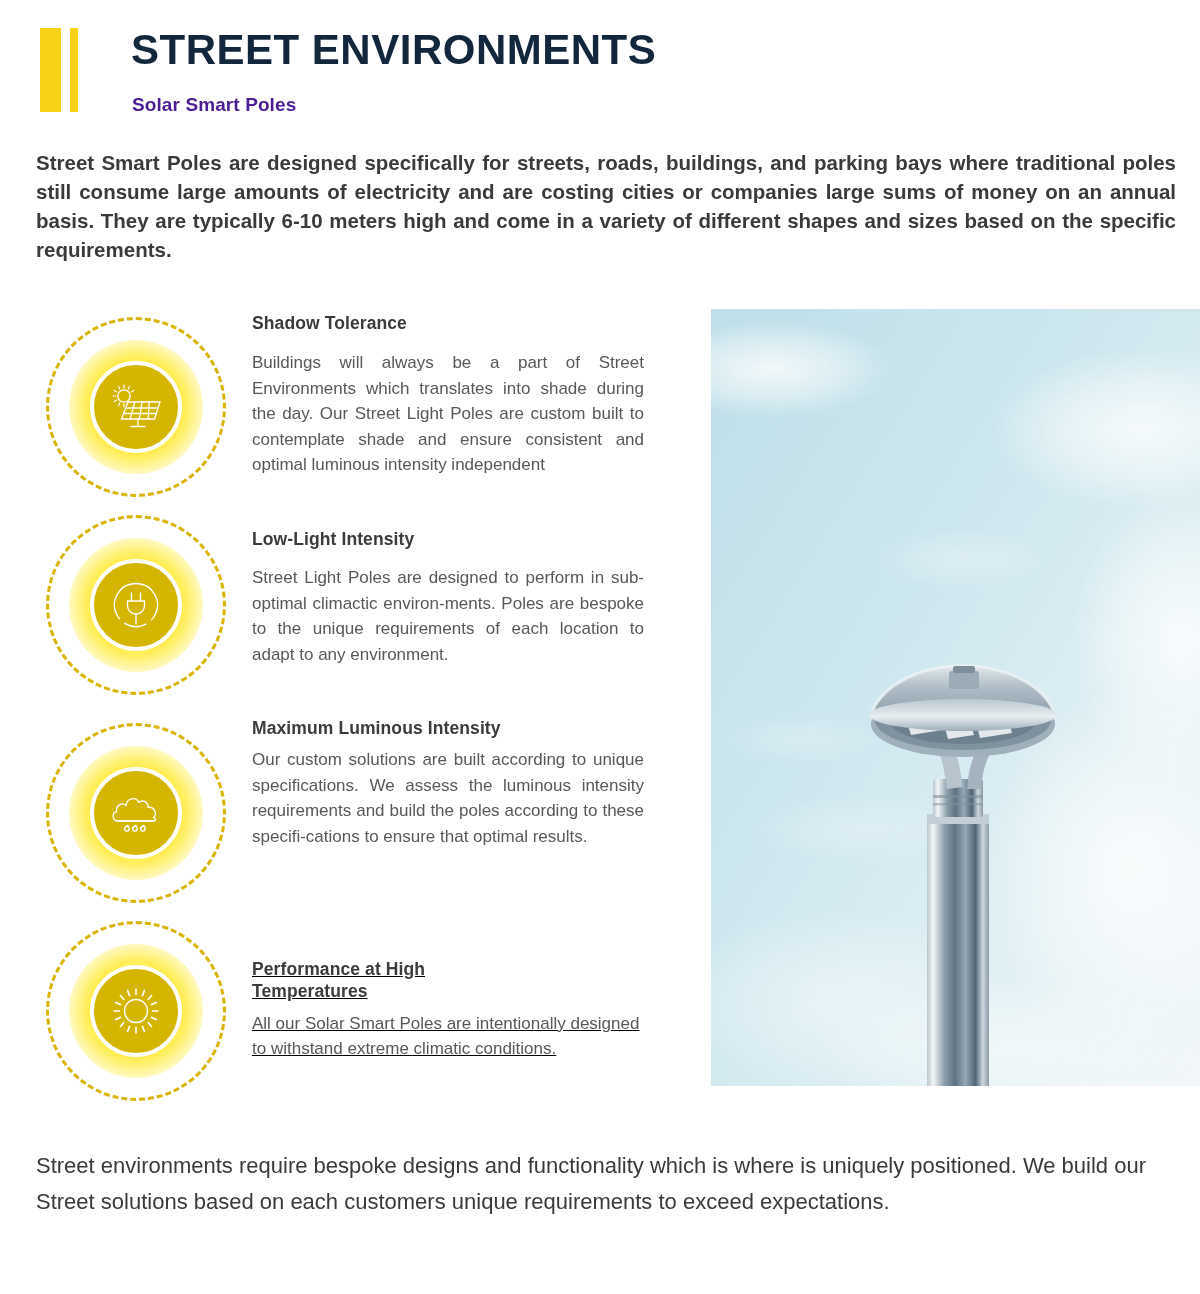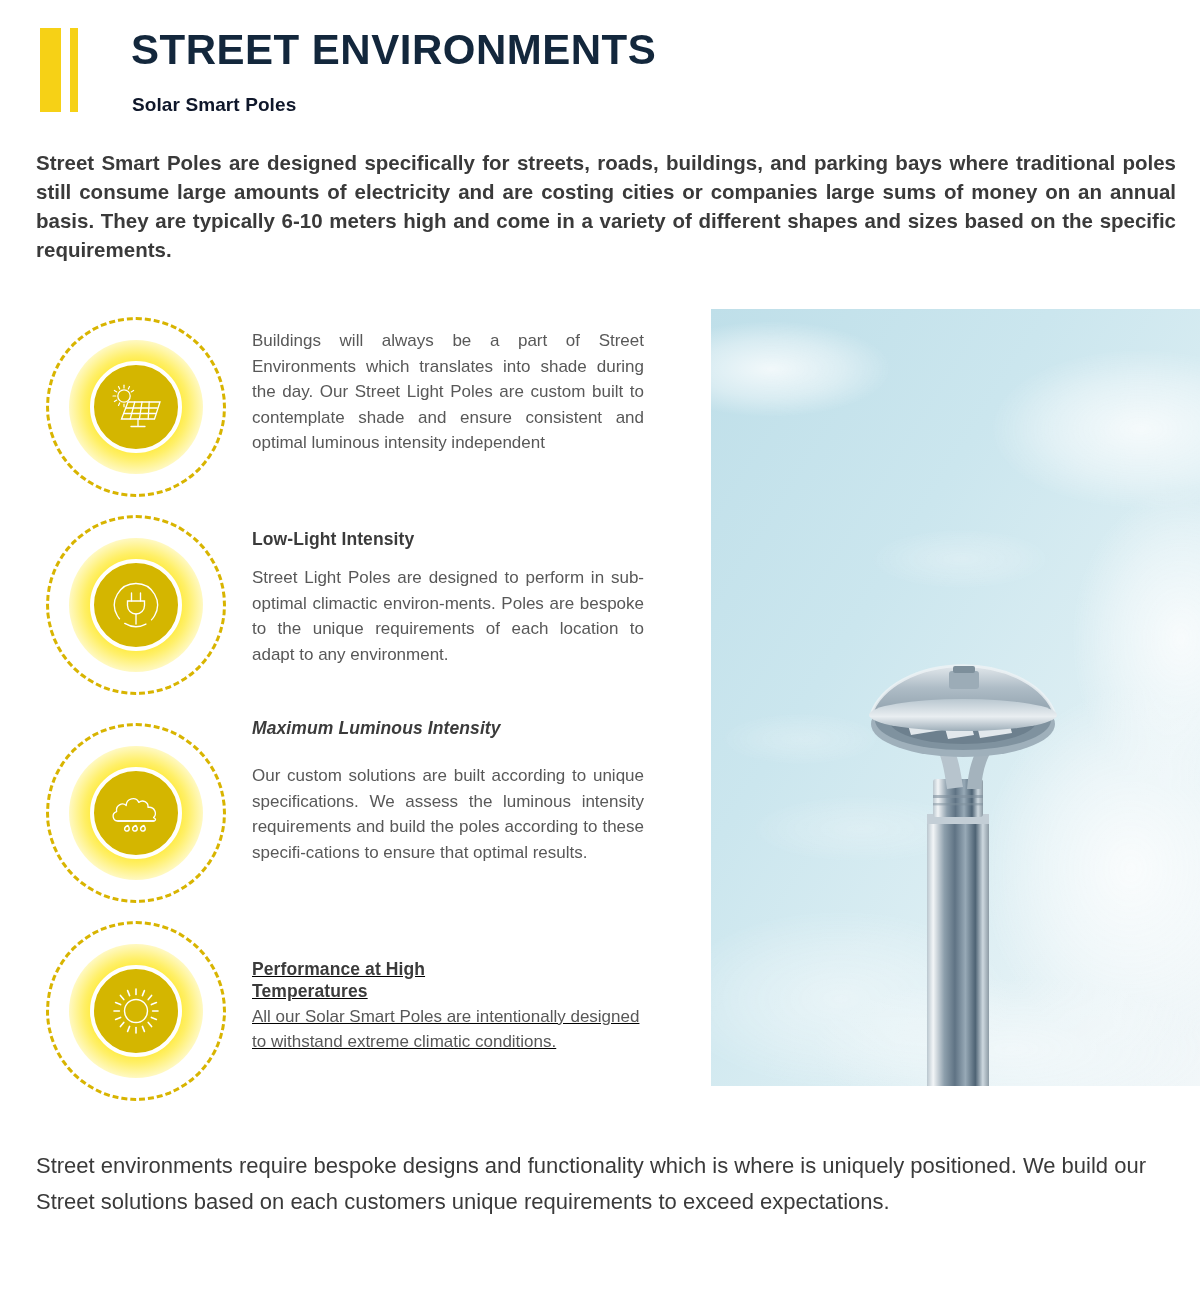--- a/index.html
+++ b/index.html
@@ -20,21 +20,21 @@
   .bar-thin { width: 8px;  height: 84px; background: #F6D116; }
 
   .title {
     position: absolute; left: 131px; top: 29px;
     font-size: 42px; font-weight: 700; letter-spacing: 0.5px;
     color: #13273C; line-height: 1.0;
   }
   .subtitle {
     position: absolute; left: 132px; top: 94px;
     font-size: 19px; font-weight: 700; letter-spacing: 0.1px;
-    color: #0f172a;
+    color: #4c1d95;
   }
 
   
   .intro {
     position: absolute; left: 36px; top: 148px; width: 1140px;
     font-size: 20.5px; line-height: 1.42; color: #3a3a3a;
     text-align: justify; text-justify: inter-word;
     font-weight: 700;
   }
 
@@ -134,20 +134,21 @@
             <line x1="34" y1="18" x2="31.4" y2="35"></line>
             <line x1="41.2" y1="18" x2="40.2" y2="35"></line>
             <line x1="17.8" y1="24" x2="49.2" y2="24"></line>
             <line x1="15.8" y1="29.5" x2="47.6" y2="29.5"></line>
             <line x1="30" y1="35" x2="30" y2="42"></line>
             <line x1="23" y1="42.5" x2="37" y2="42.5"></line>
           </svg>
         </div>
       </div>
       <div class="f-body" style="top:12px;">
+        <div class="f-title">Shadow Tolerance</div>
         <p class="f-text" style="margin-top:16px;">Buildings will always be a part of Street Environments which translates into shade during the day.  Our Street Light Poles are custom built to contemplate shade and ensure consistent and optimal luminous intensity independent</p>
       </div>
     </div>
 
     <div class="feature" style="height:0">
       <div class="badge-wrap" style="left:46px; top:215px;">
         <div class="dashed-ring"></div>
         <div class="glow"></div>
         <div class="disc">
           <svg width="50" height="50" viewBox="0 0 50 50" fill="none" stroke="#ffffff" stroke-width="1.35" stroke-linecap="round">
@@ -173,22 +174,22 @@
           <svg width="54" height="46" viewBox="0 0 54 46" fill="none" stroke="#ffffff" stroke-width="1.35" stroke-linecap="round" stroke-linejoin="round">
             <path d="M9 31 C3.4 31 2.2 23.2 7.6 21.6 C6.4 15.4 13.4 11.8 17.2 15.6 C17.4 8.2 27 6.2 29.8 12.4 C33.6 9.2 39.6 12 39 17.4 C45.4 16.4 48.6 23.6 44.6 27.6 C47.8 29 46.8 31 44 31 Z"></path>
             <path d="M8.8 31 H45"></path>
             <path d="M19 35.5 c0 0 -3.4 1.1 -3.4 3.4 c0 1.5 1.5 2.5 2.9 2.1 c1.4 -0.4 1.9 -2 1.6 -3.2 z"></path>
             <path d="M27 35.5 c0 0 -3.4 1.1 -3.4 3.4 c0 1.5 1.5 2.5 2.9 2.1 c1.4 -0.4 1.9 -2 1.6 -3.2 z"></path>
             <path d="M35 35.5 c0 0 -3.4 1.1 -3.4 3.4 c0 1.5 1.5 2.5 2.9 2.1 c1.4 -0.4 1.9 -2 1.6 -3.2 z"></path>
           </svg>
         </div>
       </div>
       <div class="f-body" style="top:417px;">
-        <div class="f-title" style="max-width:260px;font-style:italic;">Maximum Luminous Intensity</div>
-        <p class="f-text" style="margin-top:24px;">Our custom solutions are built according to unique specifications.  We assess the luminous intensity requirements and build the poles according to these specifi-cations to ensure that optimal results.</p>
+        <div class="f-title" style="max-width:260px;">Maximum Luminous Intensity</div>
+        <p class="f-text" style="margin-top:8px;">Our custom solutions are built according to unique specifications.  We assess the luminous intensity requirements and build the poles according to these specifi-cations to ensure that optimal results.</p>
       </div>
     </div>
 
     <div class="feature" style="height:0">
       <div class="badge-wrap" style="left:46px; top:621px;">
         <div class="dashed-ring"></div>
         <div class="glow"></div>
         <div class="disc">
           <svg width="52" height="52" viewBox="0 0 52 52" fill="none" stroke="#ffffff" stroke-width="1.5" stroke-linecap="round">
             <circle cx="26" cy="26" r="11.5" stroke-width="1.4"></circle>
@@ -208,21 +209,21 @@
               <line x1="4" y1="26" x2="9.4" y2="26"></line>
               <line x1="5.6" y1="17.6" x2="10.6" y2="19.6"></line>
               <line x1="10.4" y1="10.4" x2="13.8" y2="14.6"></line>
               <line x1="17.6" y1="5.6" x2="19.6" y2="10.6"></line>
             </g>
           </svg>
         </div>
       </div>
       <div class="f-body" style="top:658px;text-decoration:underline;">
         <div class="f-title" style="max-width:250px;">Performance at High Temperatures</div>
-        <p class="f-text" style="margin-top:1px; text-align:left;">All our Solar Smart Poles are intentionally designed to withstand extreme climatic conditions.</p>
+        <p class="f-text" style="margin-top:8px; text-align:left;">All our Solar Smart Poles are intentionally designed to withstand extreme climatic conditions.</p>
       </div>
     </div>
 
   </div>
 
   <div class="photo">
     <svg viewBox="0 0 489 777" preserveAspectRatio="xMidYMid slice" aria-hidden="true">
       <defs>
         <linearGradient id="sky" x1="0" y1="0" x2="1" y2="1">
           <stop offset="0%" stop-color="#bfdfe9"></stop>

